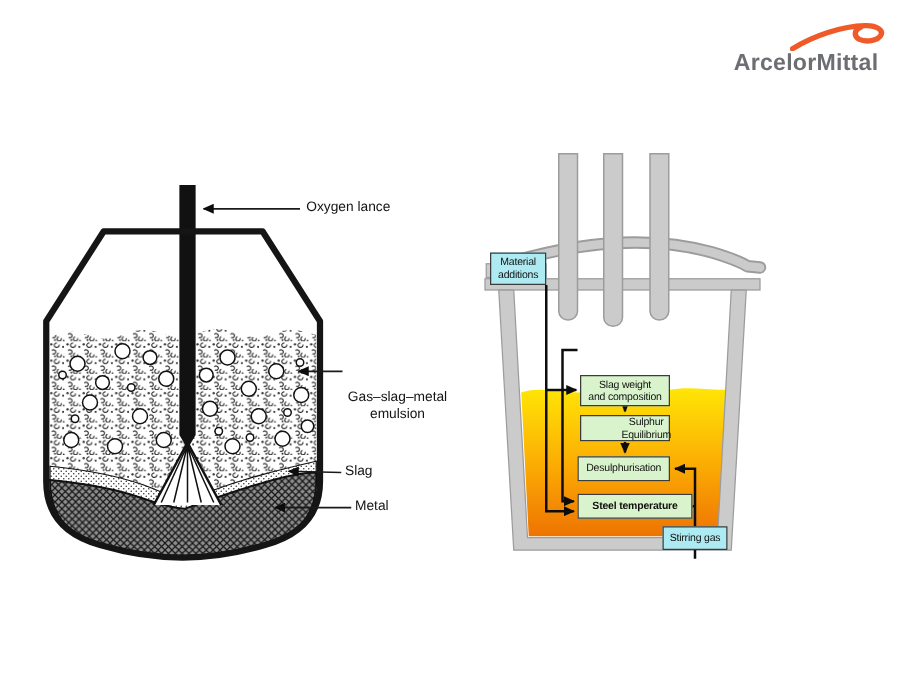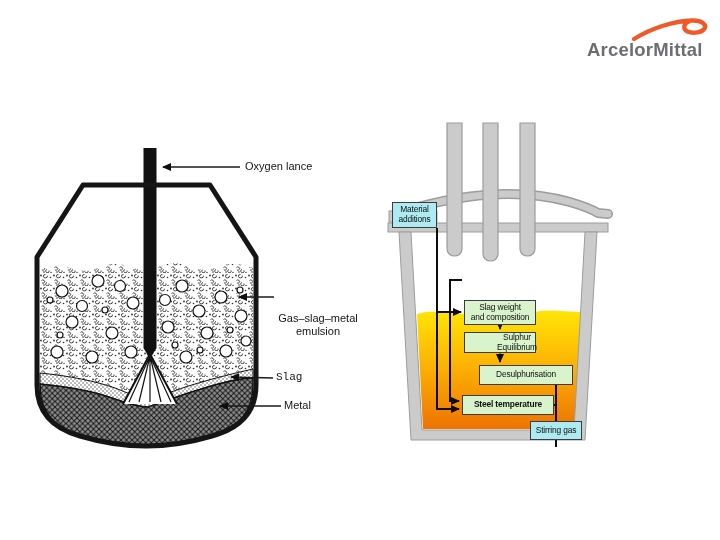--- a/index.html
+++ b/index.html
@@ -12,34 +12,34 @@
 
   .logo{position:absolute;left:585px;top:4px;width:130px;height:62px;z-index:3;}
   .logo-swoosh{position:absolute;left:47px;top:7px;width:78px;height:30px;}
   .logo-word{position:absolute;left:2px;top:35px;font-size:18.5px;font-weight:700;
     color:#6d6e71;letter-spacing:.2px;}
 
   .diagram-label{position:absolute;z-index:3;color:#141414;font-size:11px;line-height:1.15;
     white-space:pre-line;}
   .lbl-oxygen{left:245px;top:160px;}
   .lbl-emulsion{left:272px;top:281px;width:92px;text-align:center;margin-top:31px;}
-  .lbl-slag{left:276px;top:371px;font-family:Liberation Mono, monospace;}
+  .lbl-slag{left:276px;top:371px;}
   .lbl-metal{left:284px;top:399px;}
 
   .fbox{position:absolute;z-index:3;border:1.3px solid #3c3c3c;box-sizing:border-box;
     display:flex;align-items:center;justify-content:center;text-align:center;
     font-size:8.4px;line-height:1.18;letter-spacing:-0.15px;color:#101010;
     white-space:pre-line;padding:0;}
   .box-cyan{background:#aeeaf2;}
   .box-green{background:#d9f4cc;}
   .fb-material{left:392px;top:202px;width:45px;height:26px;}
   .fb-electrical{left:462px;top:268px;width:75px;height:24px;}
   .fb-slagweight{left:464px;top:300px;width:72px;height:25px;}
   .fb-sulphur{left:464px;top:332px;width:72px;height:21px;padding-left:34px;}
-  .fb-desulph{left:462px;top:365px;width:94px;height:20px;margin-left:17px;}
+  .fb-desulph{left:462px;top:365px;width:74px;height:20px;}
   .fb-steeltemp{left:462px;top:395px;width:92px;height:20px;font-weight:bold;}
   .fb-stirring{left:530px;top:421px;width:52px;height:19px;}
 </style>
 </head>
 <body>
 
 <div class="slide">
 
   <svg class="art" viewBox="0 0 720 540" xmlns="http://www.w3.org/2000/svg">
     <defs>

